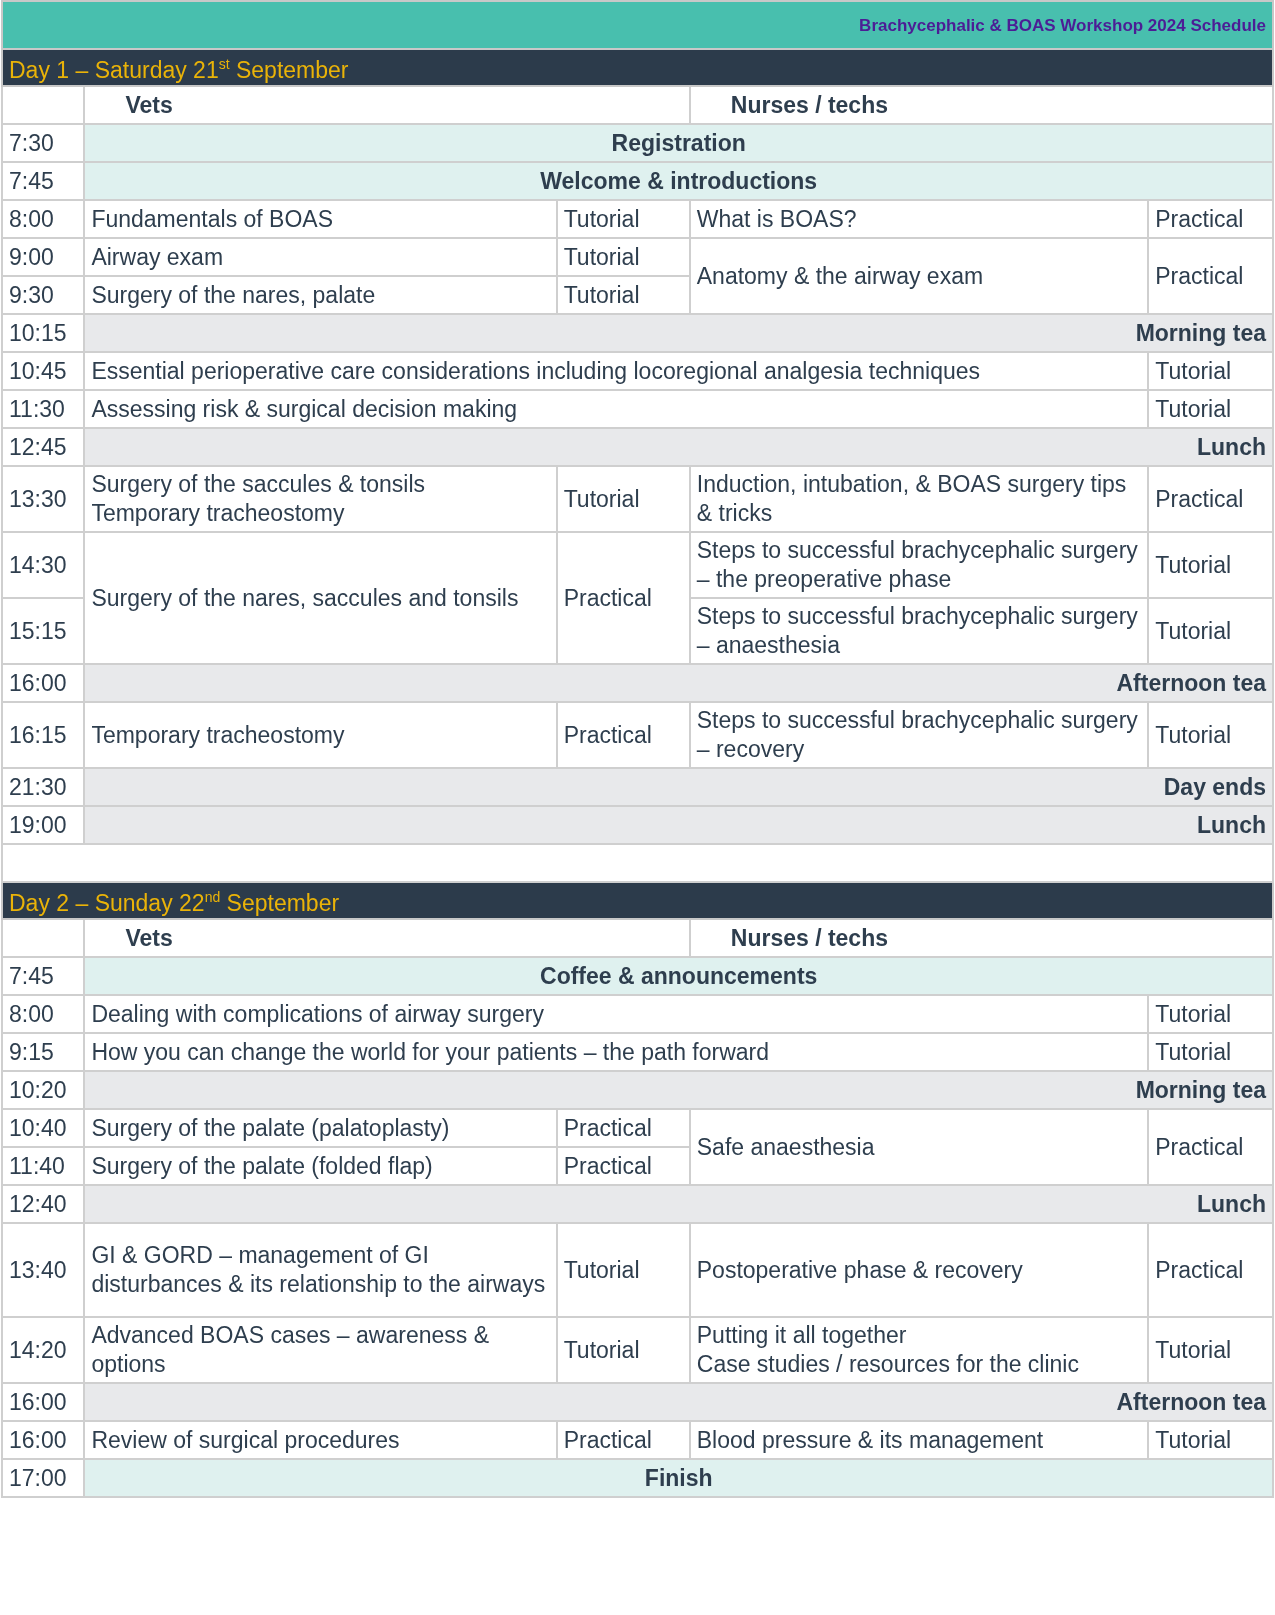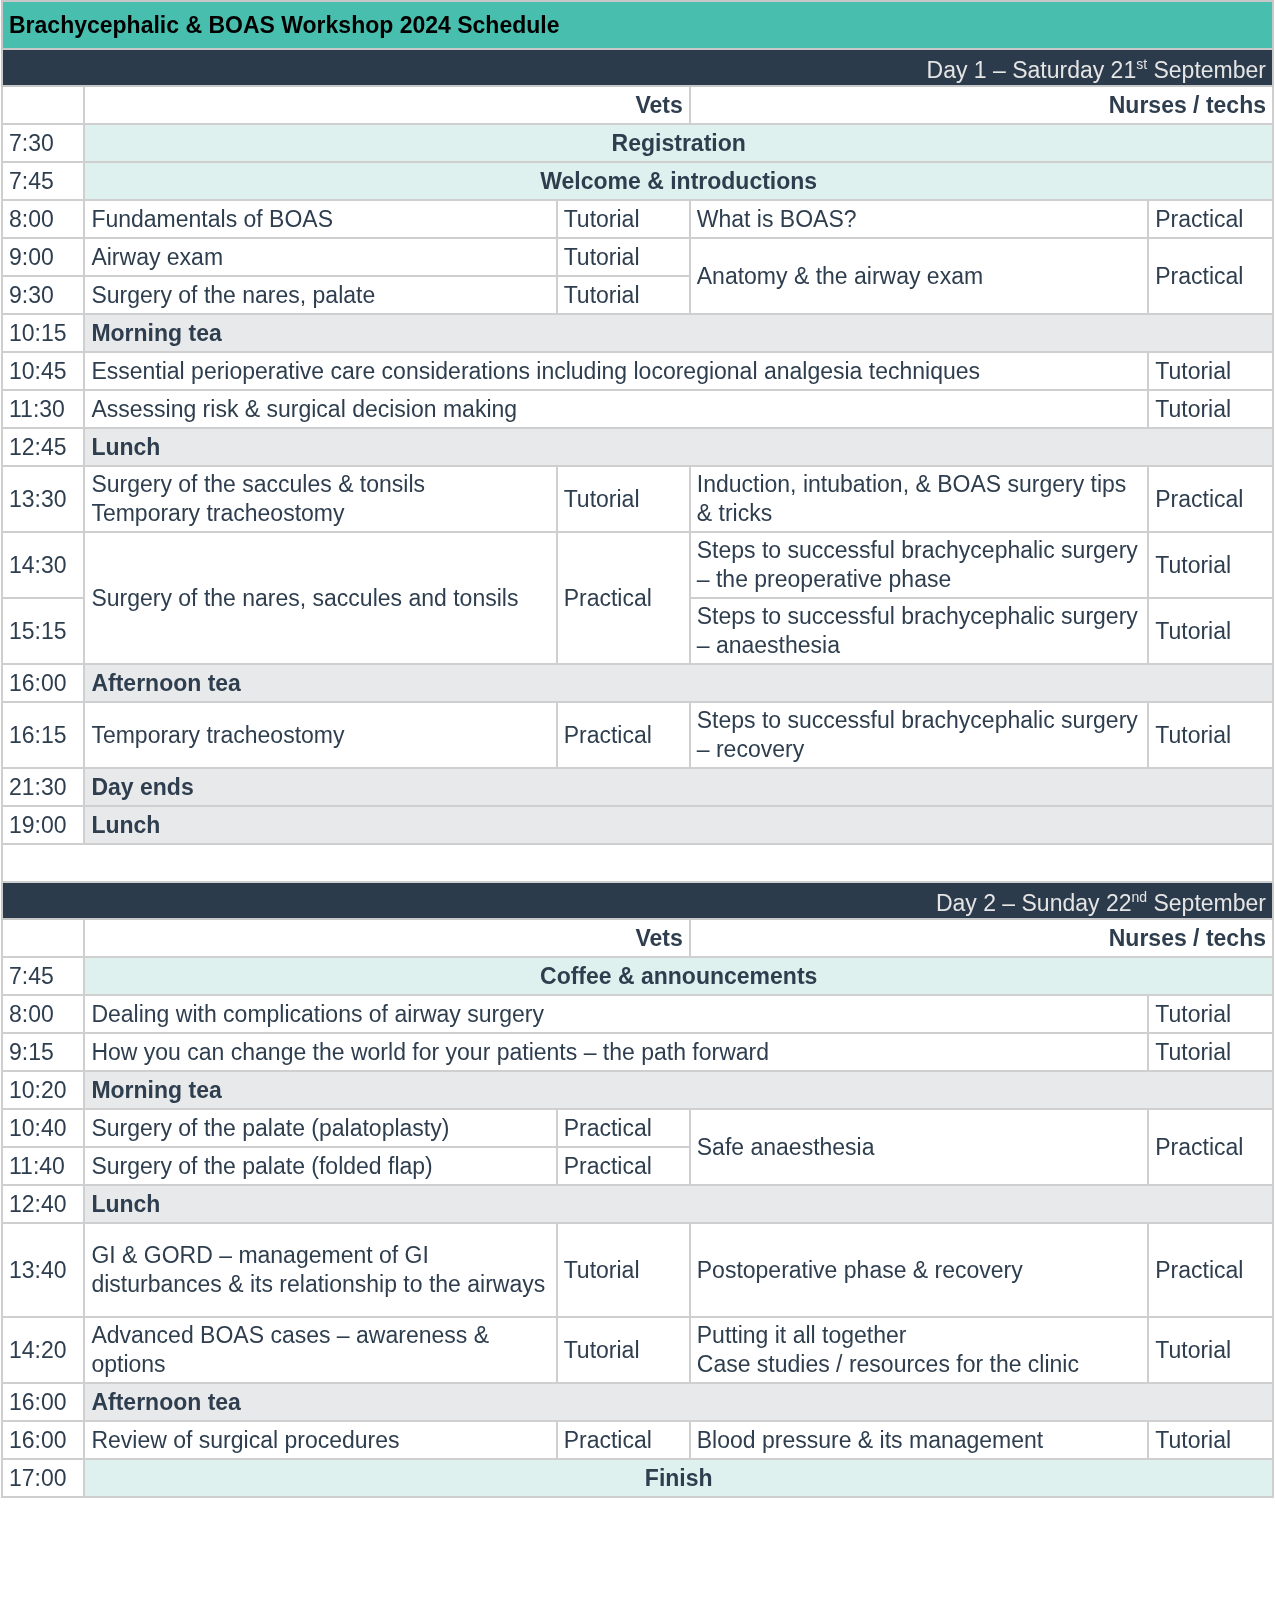--- a/index.html
+++ b/index.html
@@ -4,29 +4,29 @@
 <style>
   html, body { margin: 0; padding: 0; background: #ffffff; }
   body { width: 1275px; height: 1615px; overflow: hidden; font-family: "Liberation Sans", sans-serif; color: #2a3a48; }
   table.sched { border-collapse: collapse; width: 1273px; table-layout: fixed; margin-left: 1px; }
   table.sched td { border: 2px solid #cfcfcf; padding: 0 6px; font-size: 23px; line-height: 29px; vertical-align: middle; color: #2e3e4e; }
   .c-time { width: 78px; }
   .c-vt { width: 447px; }
   .c-vy { width: 126px; }
   .c-nt { width: 434px; }
   .c-ny { width: 118px; }
-  tr.title td { background: #48bfae; color: #000000; font-weight: bold; text-align: left; height: 46px; font-size: 23px; border-color: #c8c8c8; }
-  tr.dayhdr td { background: #2c3b4b; color: #e5e5e5; text-align: right; height: 35px; font-size: 23px; border-color: #c8c8c8; }
+  tr.title td { background: #48bfae; color: #4c1d95; font-weight: bold; text-align: right; height: 46px; font-size: 17px; border-color: #c8c8c8; }
+  tr.dayhdr td { background: #2c3b4b; color: #eab308; text-align: left; height: 35px; font-size: 23px; border-color: #c8c8c8; }
   tr.dayhdr sup { font-size: 14px; }
-  tr.colhdr td { height: 36px; font-weight: bold; text-align: right; background: #fff; padding-left: 40px; }
+  tr.colhdr td { height: 36px; font-weight: bold; text-align: left; background: #fff; padding-left: 40px; }
   tr.r1 td { height: 36px; }
   tr.r2 td { height: 64px; }
   tr.r3 td { height: 92px; }
   td.teal { background: #dff1ef; font-weight: bold; text-align: center; margin-top: 30px; }
-  td.grey { background: #e8e9eb; font-weight: bold; text-align: left; }
+  td.grey { background: #e8e9eb; font-weight: bold; text-align: right; }
   td.bold { font-weight: normal; }
   tr.spacer td { height: 36px; background: #fff; }
 </style>
 </head>
 <body>
 
 <table class="sched">
   <colgroup>
     <col class="c-time">
       <col class="c-vt">

